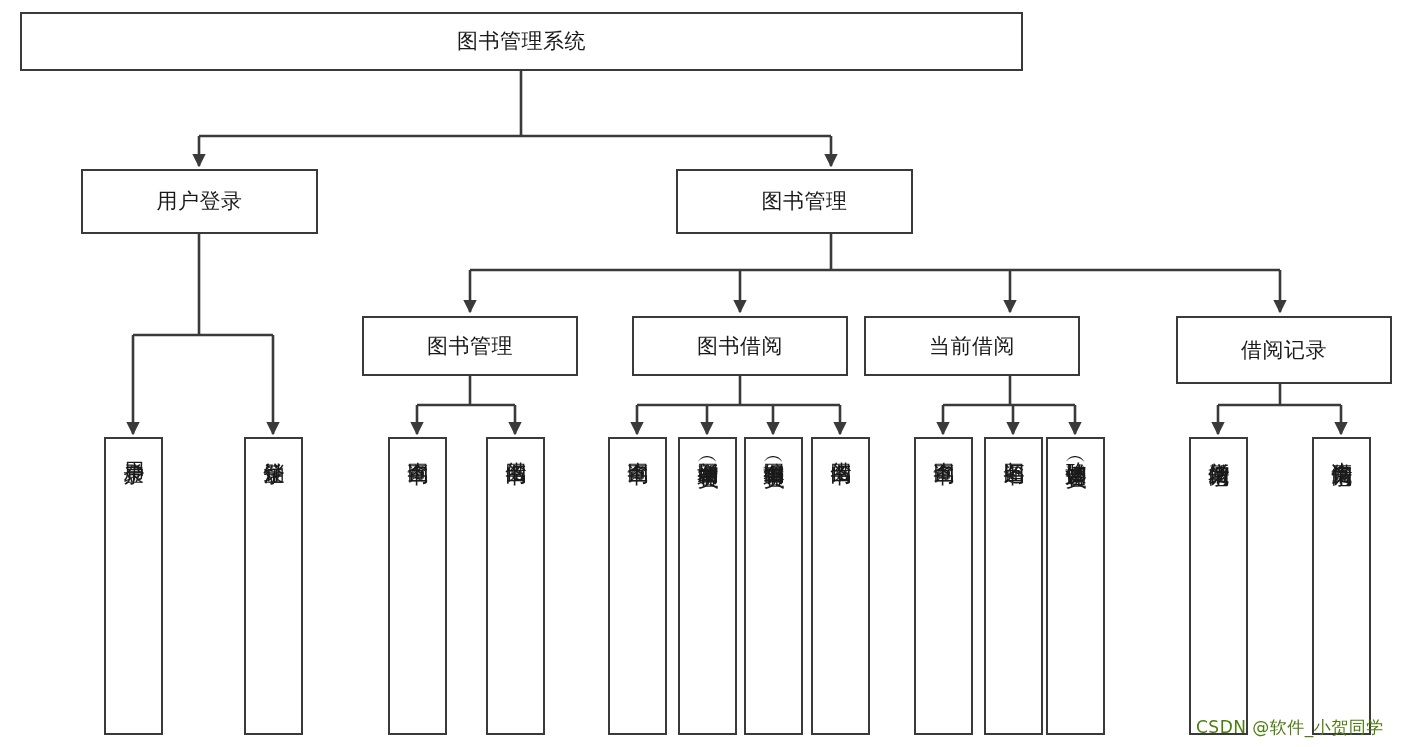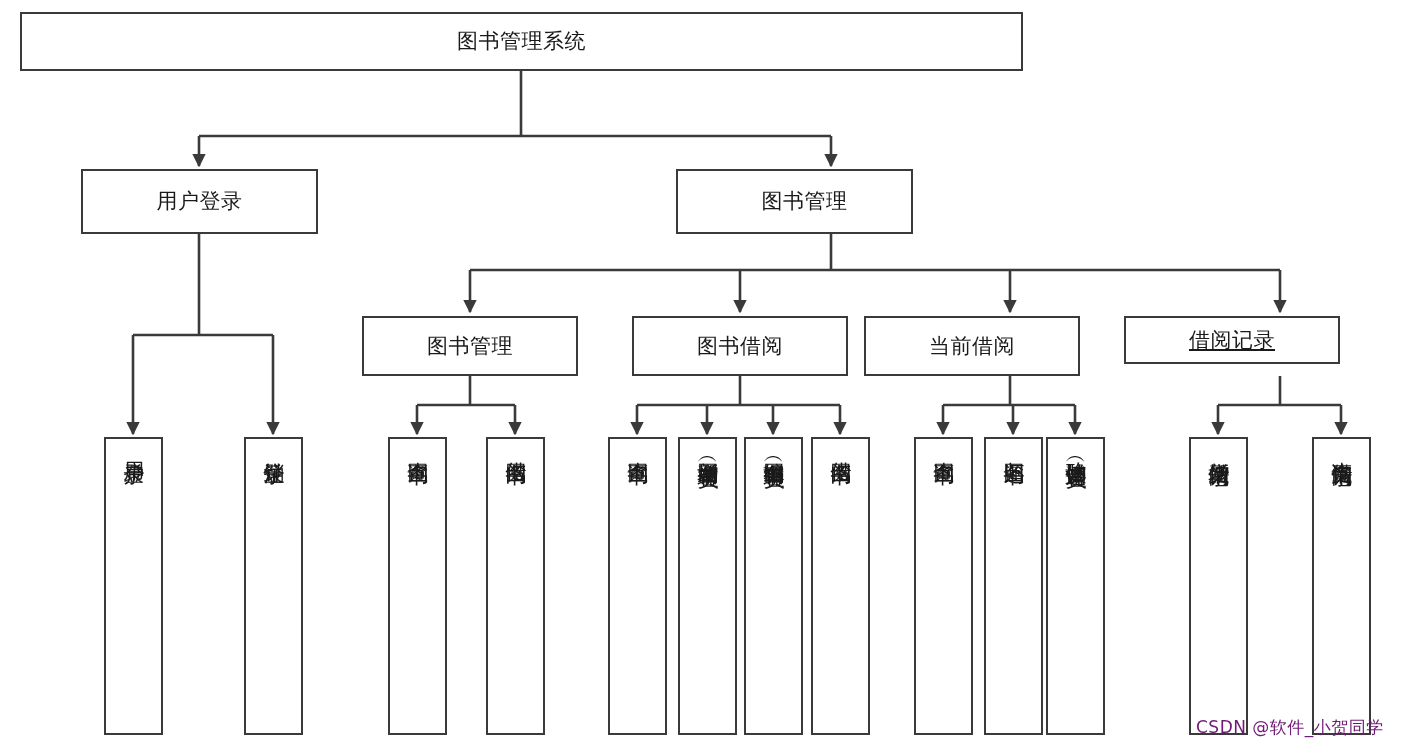--- a/index.html
+++ b/index.html
@@ -62,21 +62,21 @@
     writing-mode: vertical-rl;
     text-orientation: upright;
     font-size: 21px;
     line-height: 1.0;
     letter-spacing: 1px;
     white-space: nowrap;
   }
   .watermark {
     position: absolute;
     font-size: 17px;
-    color: #701a75;
+    color: #4d7c0f;
     white-space: nowrap;
     z-index: 9;
     letter-spacing: 0.5px;
   }
 </style>
 </head>
 <body>
 
 <div id="canvas">
 
@@ -149,21 +149,21 @@
   </div>
 
   <div class="node h" style="left:632px; top:316px; width:216px; height:60px;">
     <span class="cap">图书借阅</span>
   </div>
 
   <div class="node h" style="left:864px; top:316px; width:216px; height:60px;">
     <span class="cap">当前借阅</span>
   </div>
 
-  <div class="node h" style="left:1124px; top:316px; width:216px; height:48px;text-decoration:underline;">
+  <div class="node h" style="left:1176px; top:316px; width:216px; height:68px;">
     <span class="cap">借阅记录</span>
   </div>
 
   <div class="node v" style="left:104px; top:437px; width:59px; height:298px;">
     <span class="cap">用户登录</span>
   </div>
 
   <div class="node v" style="left:244px; top:437px; width:59px; height:298px;">
     <span class="cap">注销登录</span>
   </div>

